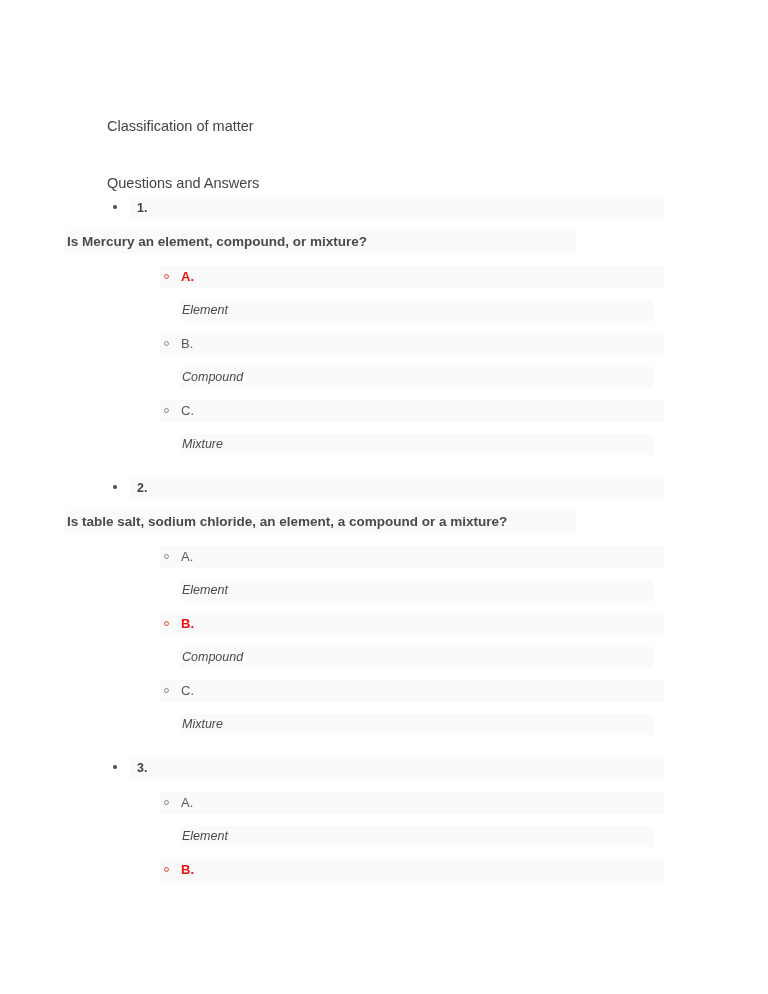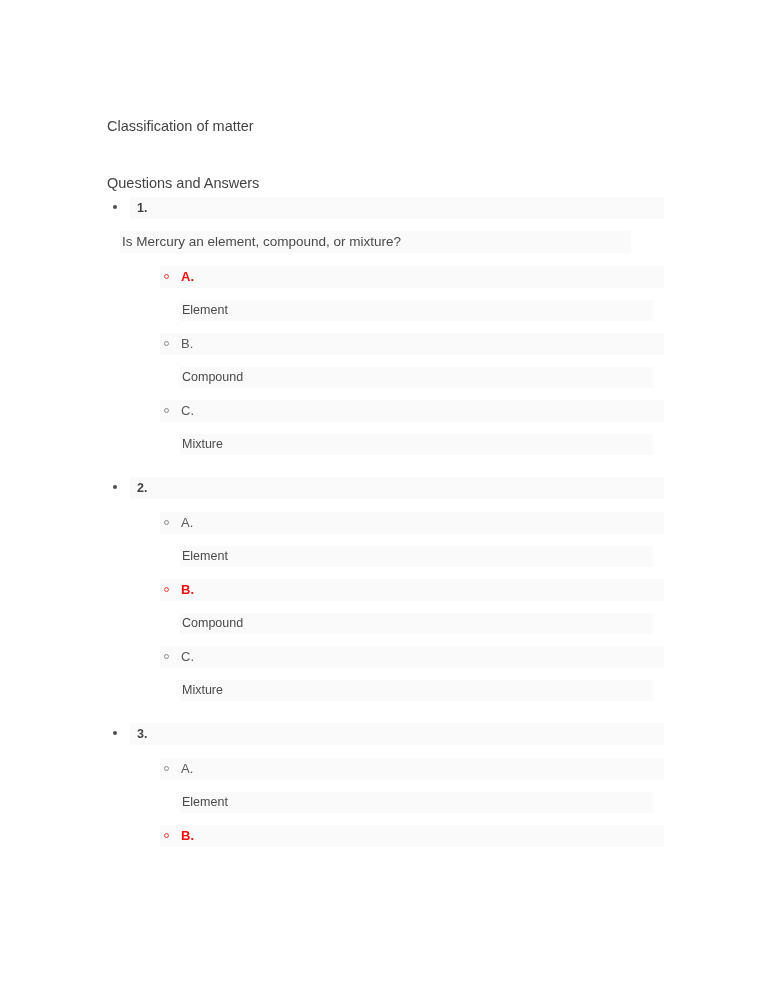--- a/index.html
+++ b/index.html
@@ -83,24 +83,25 @@
     font-size: 12.5px;
     line-height: 18px;
     font-weight: bold;
     color: #434343;
   }
 
   
   .q-text-row {
     position: relative;
     height: 22px;
-    margin-left: 120px;
+    margin-left: 65px;
     width: 511px;
     background: #fafafa;
     margin-top: 12px;
+    font-weight: bold;
   }
   .q-text-label {
     position: absolute;
     left: 2px;
     top: 1px;
     font-size: 13.5px;
     line-height: 20px;
     color: #4a4a4a;
     white-space: nowrap;
   }
@@ -149,20 +150,21 @@
   }
 
   
   .opt-text-row {
     position: relative;
     height: 21px;
     margin-left: 180px;
     width: 473px;
     background: #fafafa;
     margin-top: 12px;
+    font-style: italic;
   }
   .opt-text-label {
     position: absolute;
     left: 2px;
     top: 1px;
     font-size: 12.5px;
     line-height: 19px;
     color: #4a4a4a;
     white-space: nowrap;
   }
@@ -213,20 +215,23 @@
               <span class="opt-text-label">Mixture</span>
             </div>
           </div>
         </div>
       </div>
       <div class="question-block">
         <div class="q-number-row">
           <span class="q-bullet-disc"></span>
           <span class="q-number-label">2.</span>
         </div>
+        <div class="q-text-row">
+          <span class="q-text-label">Is table salt, sodium chloride, an element, a compound or a mixture?</span>
+        </div>
         <div class="options">
           <div class="option">
             <div class="opt-letter-row">
               <span class="opt-bullet-circle"></span>
               <span class="opt-letter-label">A.</span>
             </div>
             <div class="opt-text-row">
               <span class="opt-text-label">Element</span>
             </div>
           </div>

